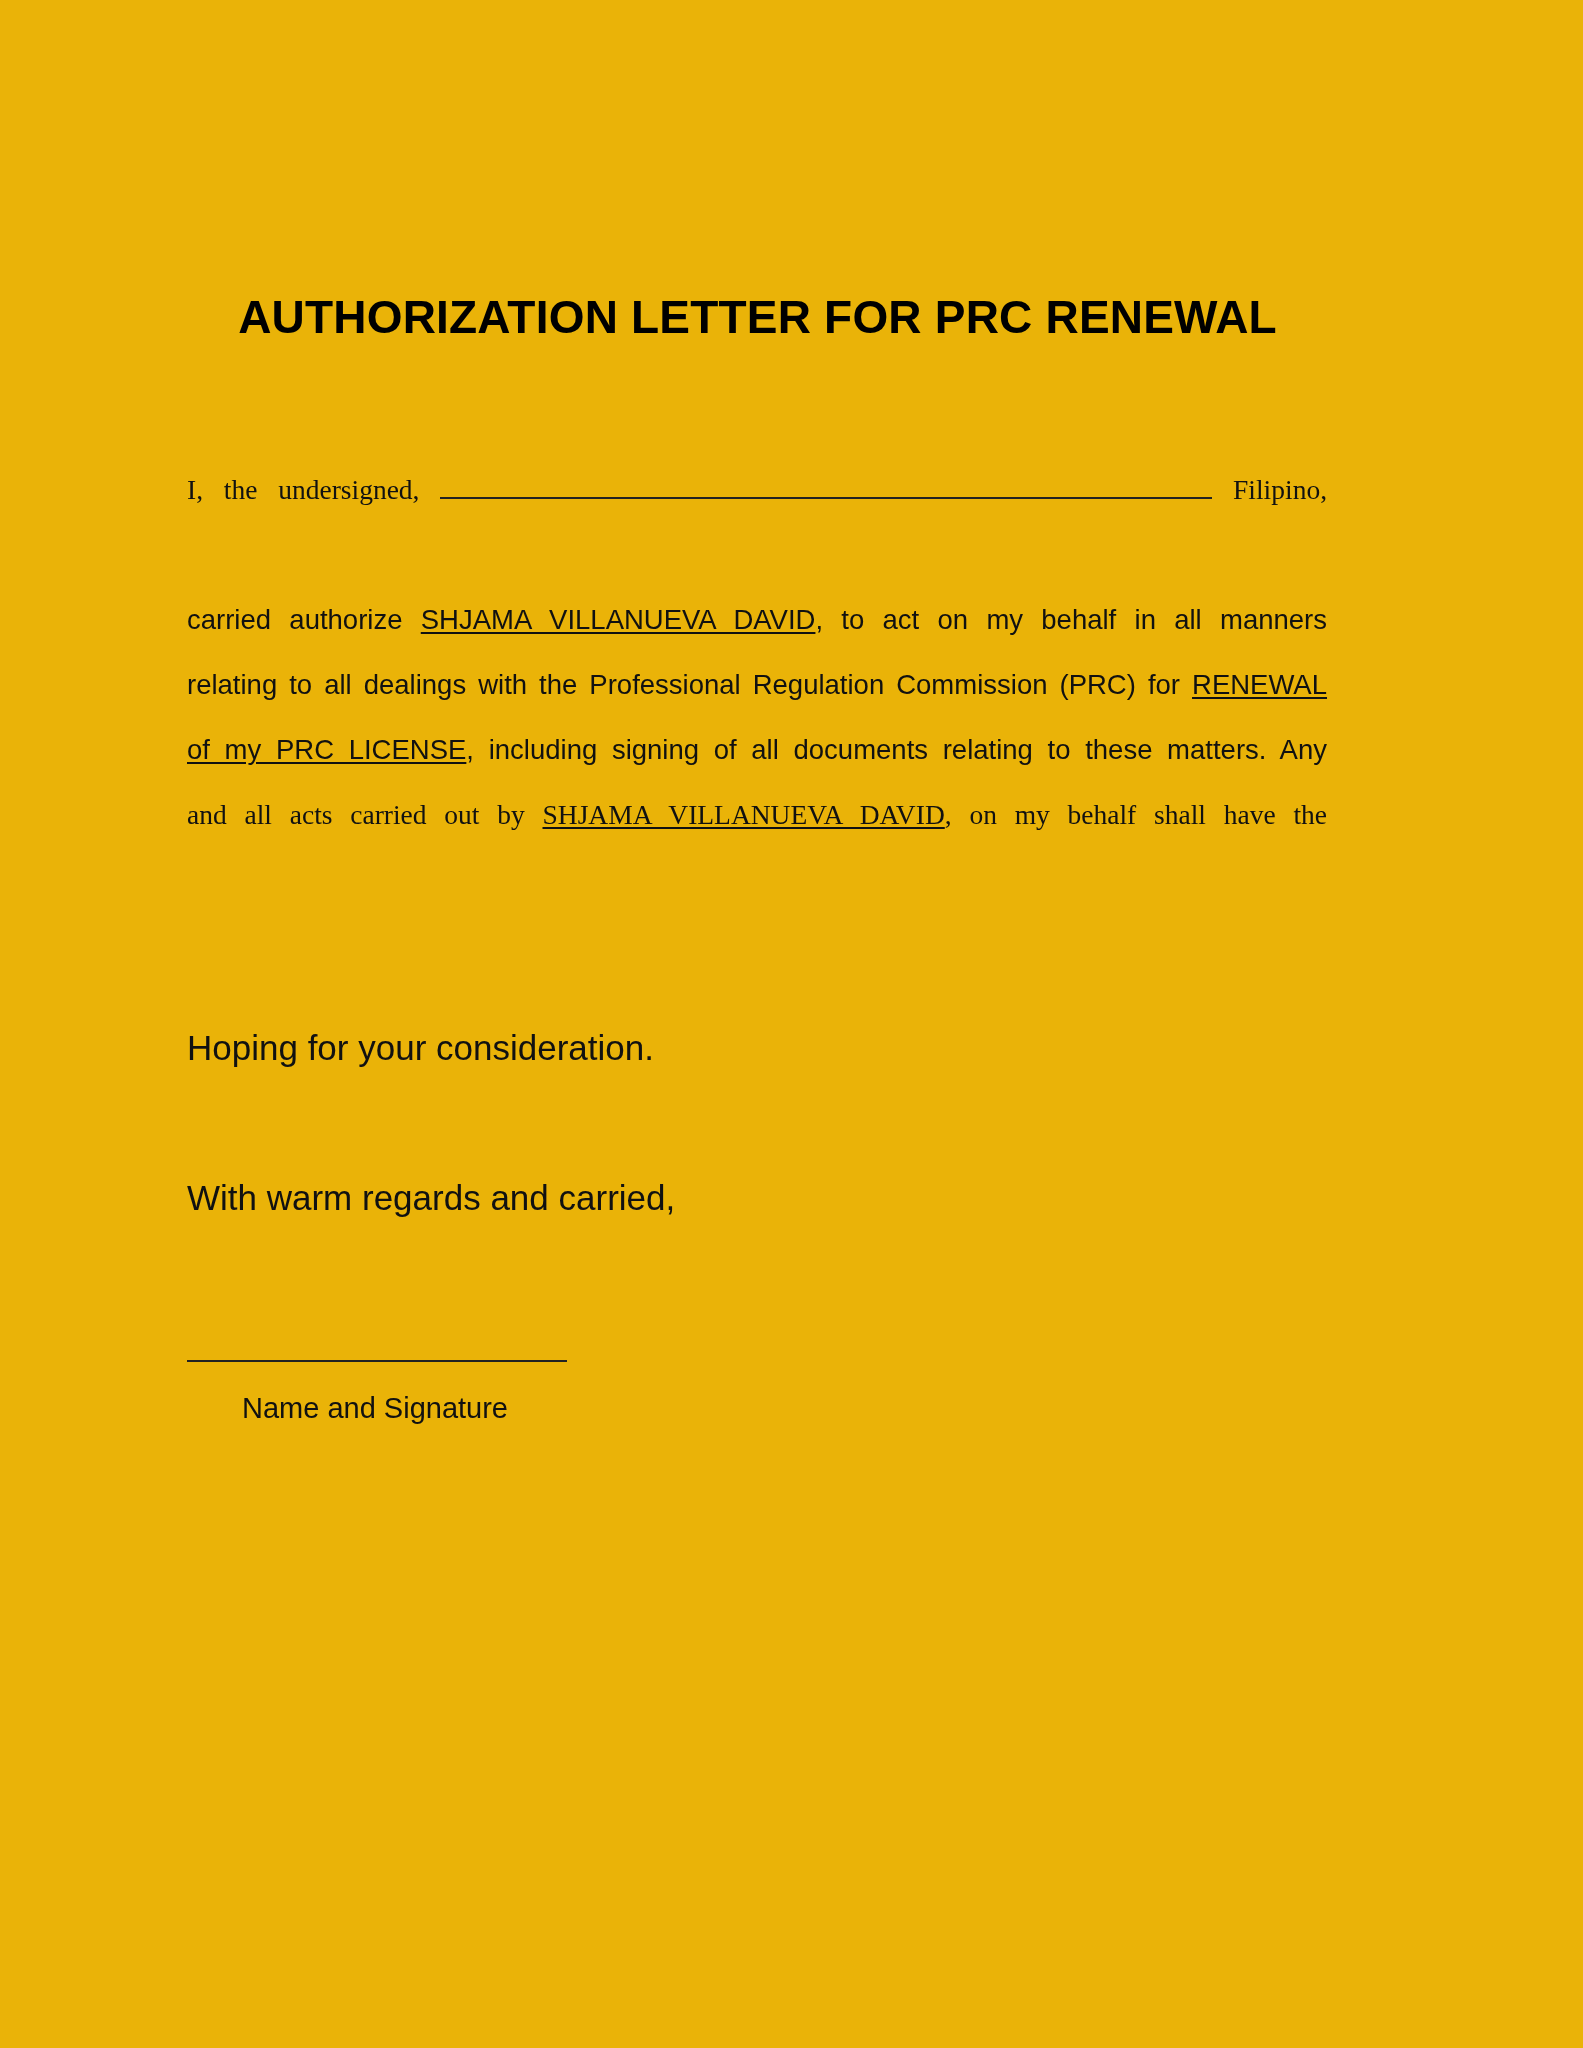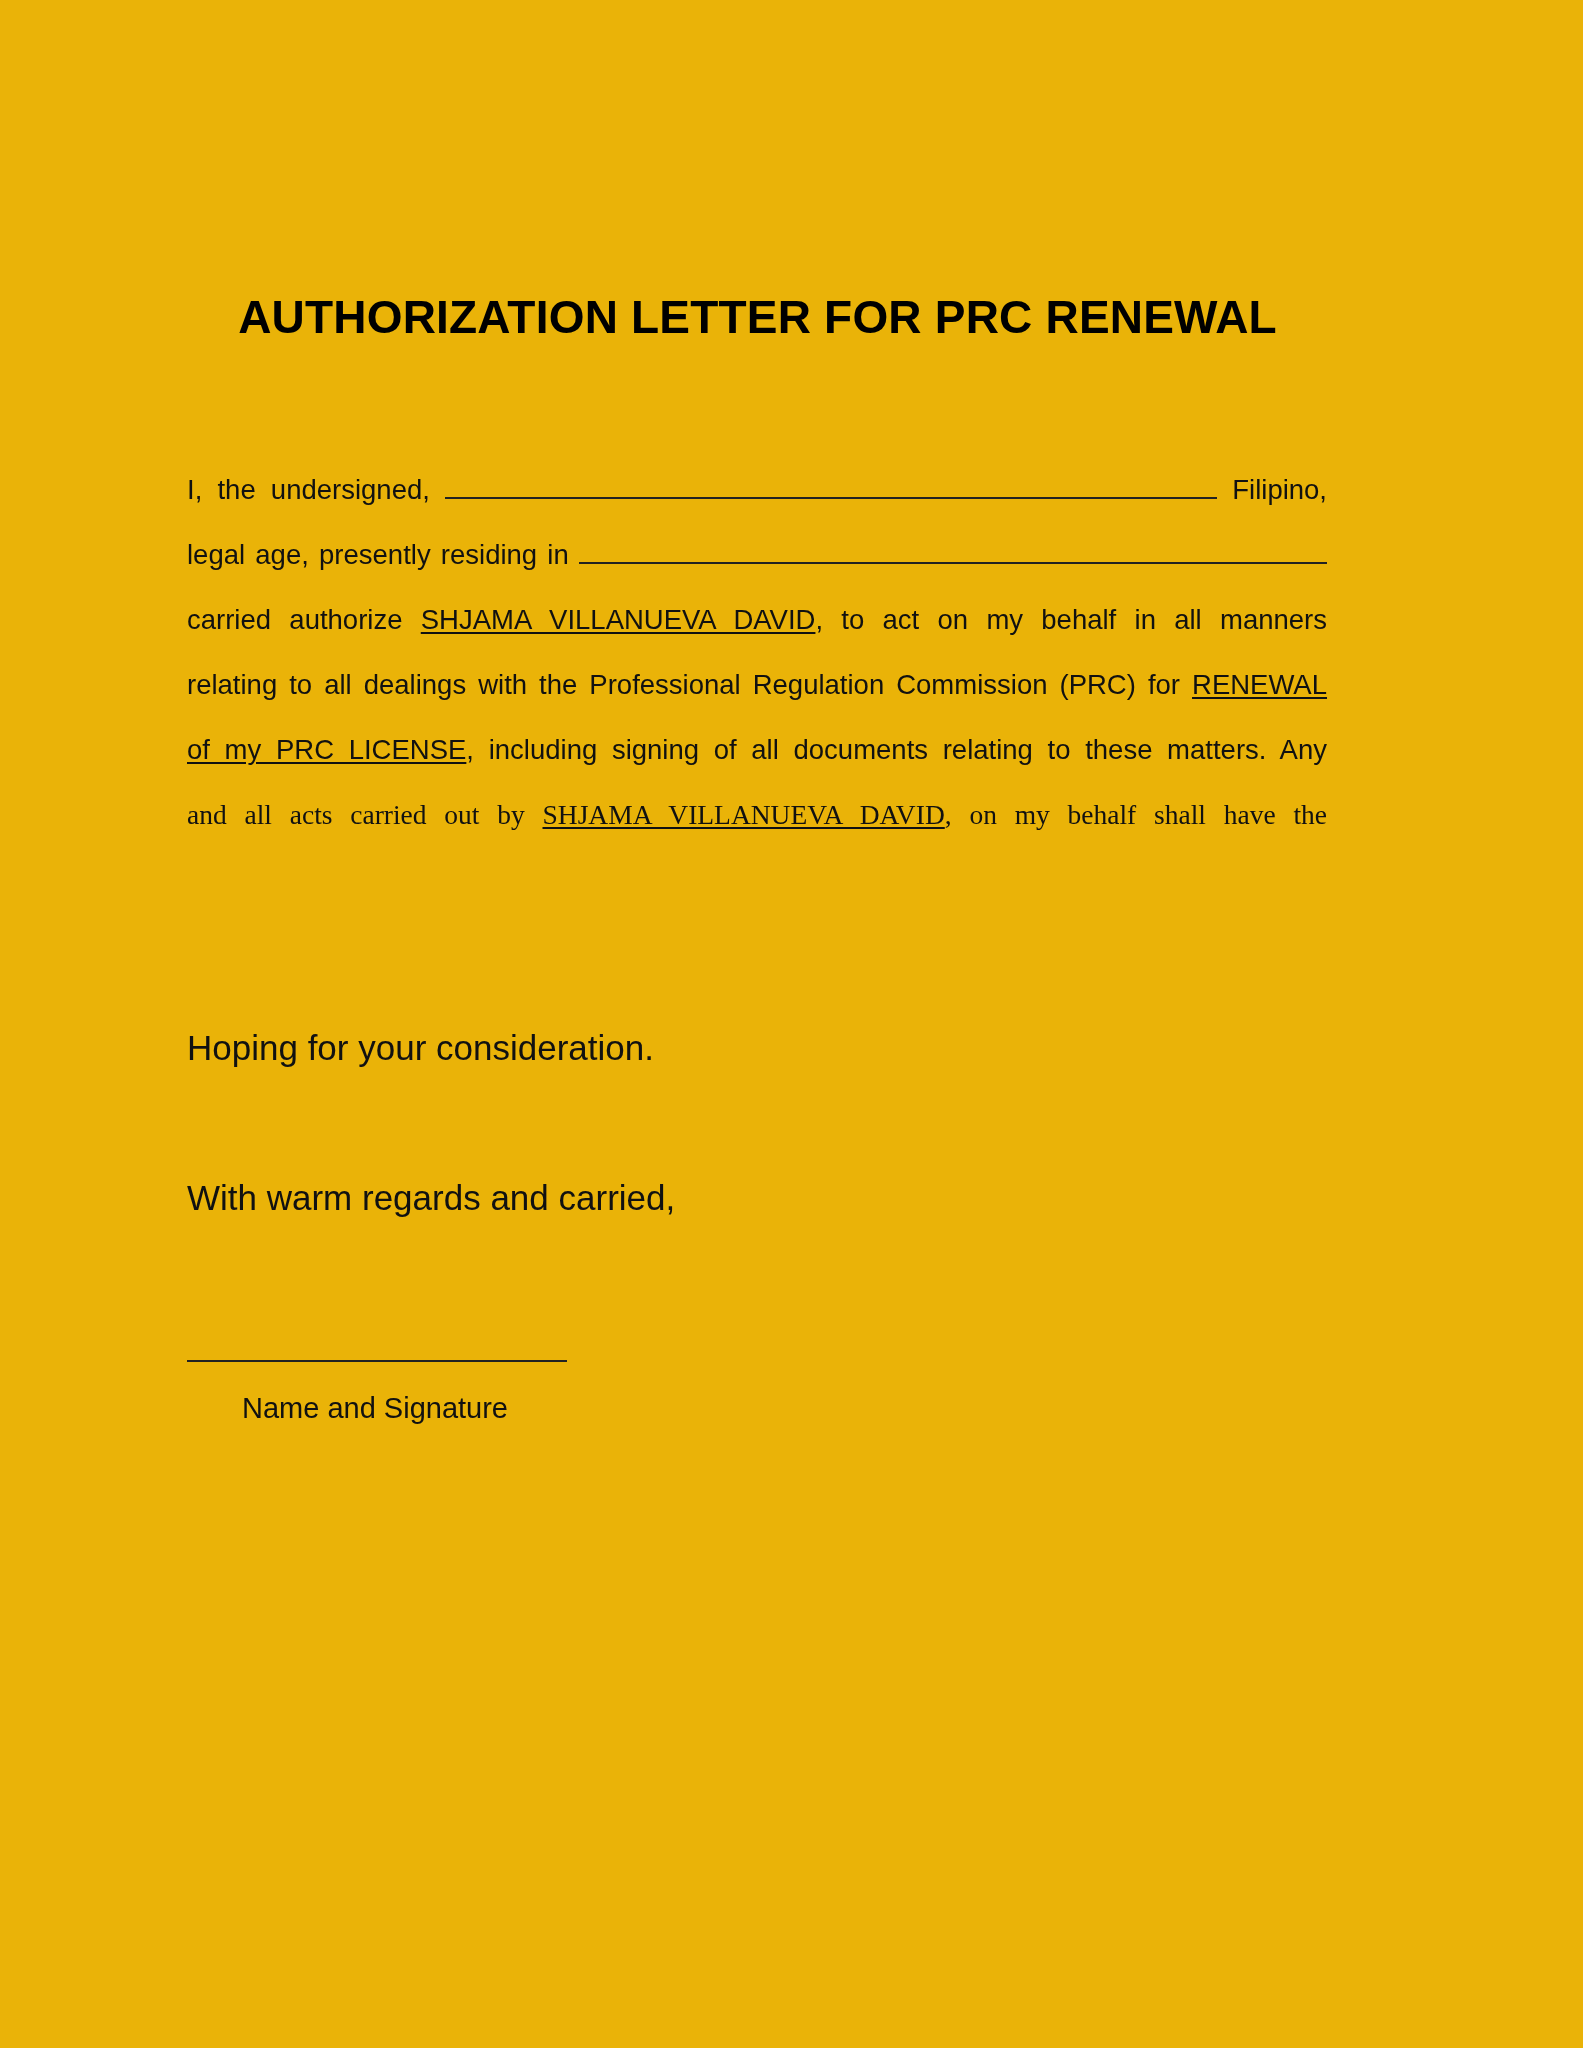--- a/index.html
+++ b/index.html
@@ -82,30 +82,26 @@
       white-space: nowrap;
     }
   </style>
 </head>
 <body>
 
 <div class="page">
 
   <h1 class="title">AUTHORIZATION LETTER FOR PRC RENEWAL</h1>
 
-  <div class="body-line" style="top:473px;">
+  <div class="body-line" style="top:473px;font-family:Liberation Serif, serif;">
     <span>I, the undersigned,</span>
     <span class="blank" style="width:772px;"></span>
     <span>Filipino,</span>
   </div>
 
-  <div class="body-line" style="top:538px;">
-    <span>legal age, presently residing in</span>
-    <span class="blank" style="width:748px;"></span>
-  </div>
 
   <div class="body-line" style="top:603px;">
     <span>carried authorize</span>
     <span class="u">SHJAMA VILLANUEVA DAVID</span><span>, to act on my behalf in all manners</span>
   </div>
 
   <div class="body-line" style="top:733px;">
     <span class="u">of my PRC LICENSE</span><span>, including signing of all documents relating to these matters. Any</span>
   </div>
 

